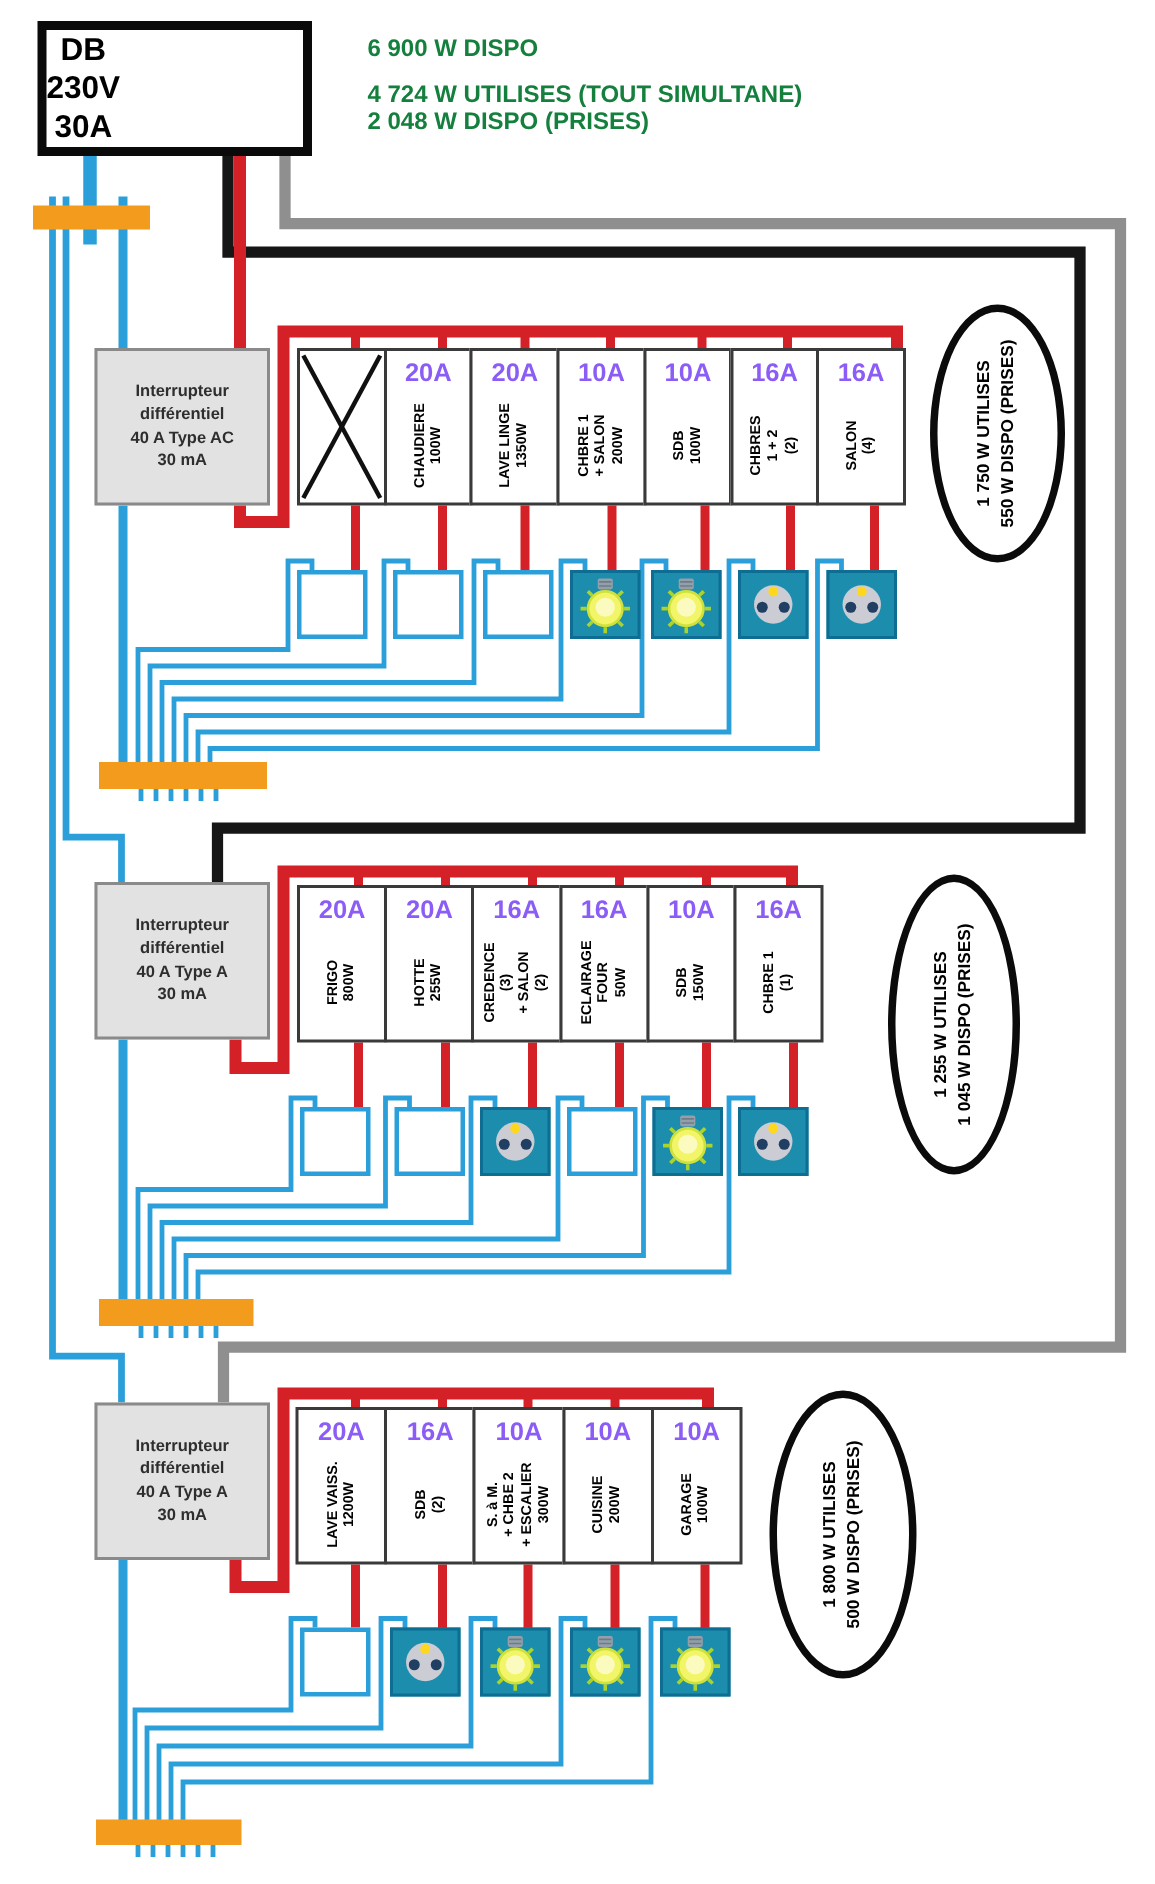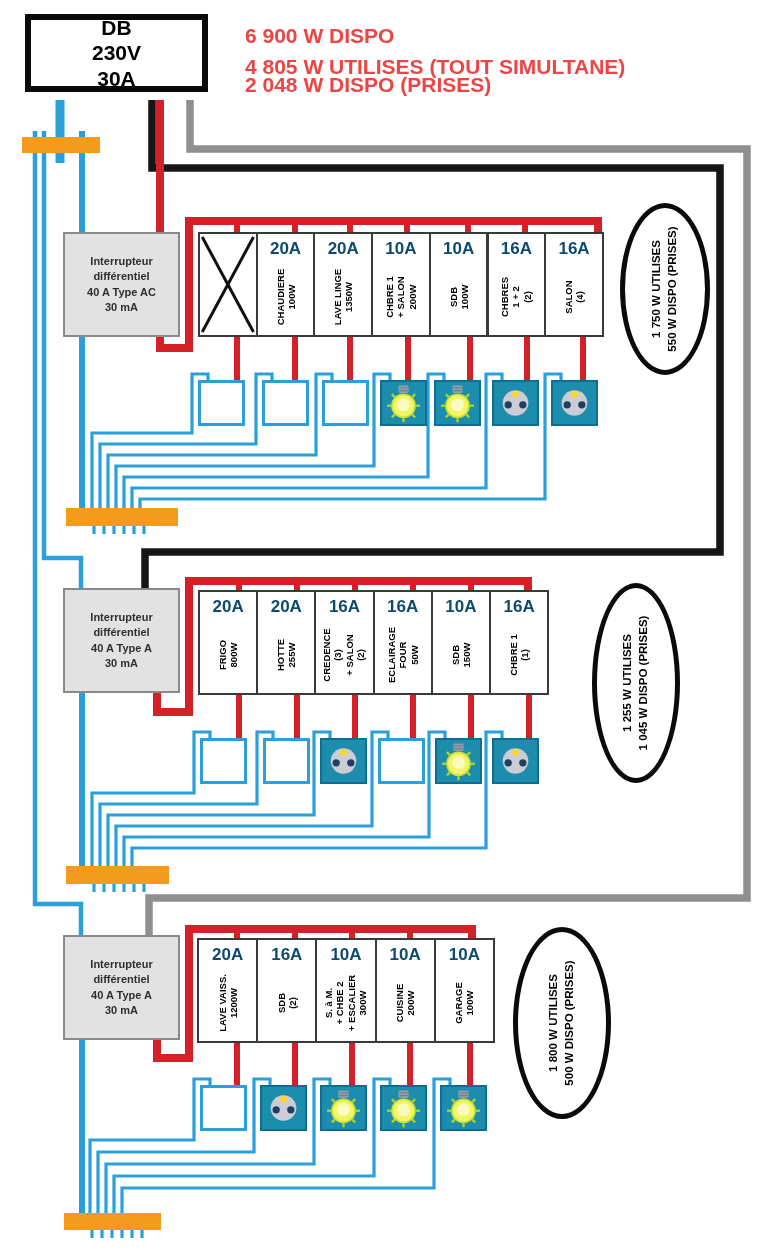--- a/index.html
+++ b/index.html
@@ -8,30 +8,30 @@
   #wires{position:absolute;left:0;top:0;}
   .wr8{stroke:var(--phase-red);stroke-width:8;fill:none;}
   .wr6{stroke:var(--phase-red);stroke-width:6;fill:none;}
   .wb9{stroke:var(--neutral-blue);stroke-width:9;fill:none;}
   .wb6{stroke:var(--neutral-blue);stroke-width:6;fill:none;}
   .wb4{stroke:var(--neutral-blue);stroke-width:4.5;fill:none;}
   .wb3{stroke:var(--neutral-blue);stroke-width:3.2;fill:none;}
   .wk{stroke:var(--feed-black);stroke-width:7.5;fill:none;}
   .wg{stroke:var(--feed-gray);stroke-width:7.5;fill:none;}
   .bus{fill:var(--busbar-orange);}
-  .db-box{position:absolute;left:25px;top:14px;width:183px;height:78px;border:6px solid #0a0a0a;
-          background:#fff;box-sizing:border-box;display:flex;align-items:center;justify-content:center;}
+  .db-box{position:absolute;left:25px;top:14px;width:183px;height:90px;border:6px solid #0a0a0a;
+          background:#fff;box-sizing:border-box;display:flex;align-items:center;justify-content:flex-start;}
   .db-box span{font-weight:bold;font-size:21px;line-height:1.22;text-align:center;white-space:pre-line;color:#000;}
-  .sum{position:absolute;left:245px;font-weight:bold;font-size:21px;color:#ef4444;white-space:nowrap;}
+  .sum{position:absolute;left:245px;font-weight:bold;font-size:16px;color:#15803d;white-space:nowrap;}
   .sum.s0{top:24px;} .sum.s1{top:55px;} .sum.s2{top:73px;}
   .rcd{position:absolute;background:#e2e2e2;border:2px solid #8a8a8a;box-sizing:border-box;
        display:flex;align-items:center;justify-content:center;text-align:center;
        font-weight:bold;font-size:11px;color:#2e2e2e;white-space:pre-line;line-height:1.4;}
   .mod{position:absolute;background:#fff;border:2px solid #3a3a3a;box-sizing:border-box;}
-  .mod .amp{position:absolute;top:5px;left:0;right:0;text-align:center;font-weight:bold;font-size:17px;color:#0c4a6e;}
+  .mod .amp{position:absolute;top:5px;left:0;right:0;text-align:center;font-weight:bold;font-size:17px;color:#8b5cf6;}
   .mod .mod-label{position:absolute;left:50%;top:62%;width:72px;
        transform:translate(-50%,-50%) rotate(-90deg);text-align:center;
        font-weight:bold;font-size:9.5px;line-height:1.2;white-space:pre-line;color:#000;}
   .mod svg.xmark{display:block;width:100%;height:100%;}
   .dev{position:absolute;width:47px;height:46px;box-sizing:border-box;}
   .dev.load{background:#fff;border:3px solid var(--neutral-blue);}
   .dev.teal{background:var(--device-teal);border:2px solid #0d6d92;}
   .dev svg{display:block;width:100%;height:100%;}
   .oval{position:absolute;background:#fff;border:5px solid #0b0b0b;border-radius:50%;box-sizing:border-box;}
   .oval-text{position:absolute;left:50%;top:50%;width:190px;
@@ -141,21 +141,21 @@
     <polyline class="wb3" points="132,1230 132,1238"></polyline>
       <polyline class="wb3" points="142,1230 142,1238"></polyline>
   </svg>
 
   <div class="db-box">
     <span>DB
 230V
 30A</span>
   </div>
   <div class="sum s0">6 900 W DISPO</div>
-  <div class="sum s1">4 805 W UTILISES (TOUT SIMULTANE)</div>
+  <div class="sum s1">4 724 W UTILISES (TOUT SIMULTANE)</div>
   <div class="sum s2">2 048 W DISPO (PRISES)</div>
 
   <div id="rows-root">
       <div class="rcd" style="left: 63px; top: 232px; width: 117px; height: 105px;">Interrupteur
 différentiel
 40 A Type AC
 30 mA</div>
       <div class="mod" style="left: 198px; top: 232px; width: 59.7px; height: 105px;">
         <svg class="xmark" viewBox="0 0 100 100" preserveAspectRatio="none">
           <line x1="4" y1="3" x2="96" y2="97" stroke="#101010" stroke-width="3" vector-effect="non-scaling-stroke"></line>

